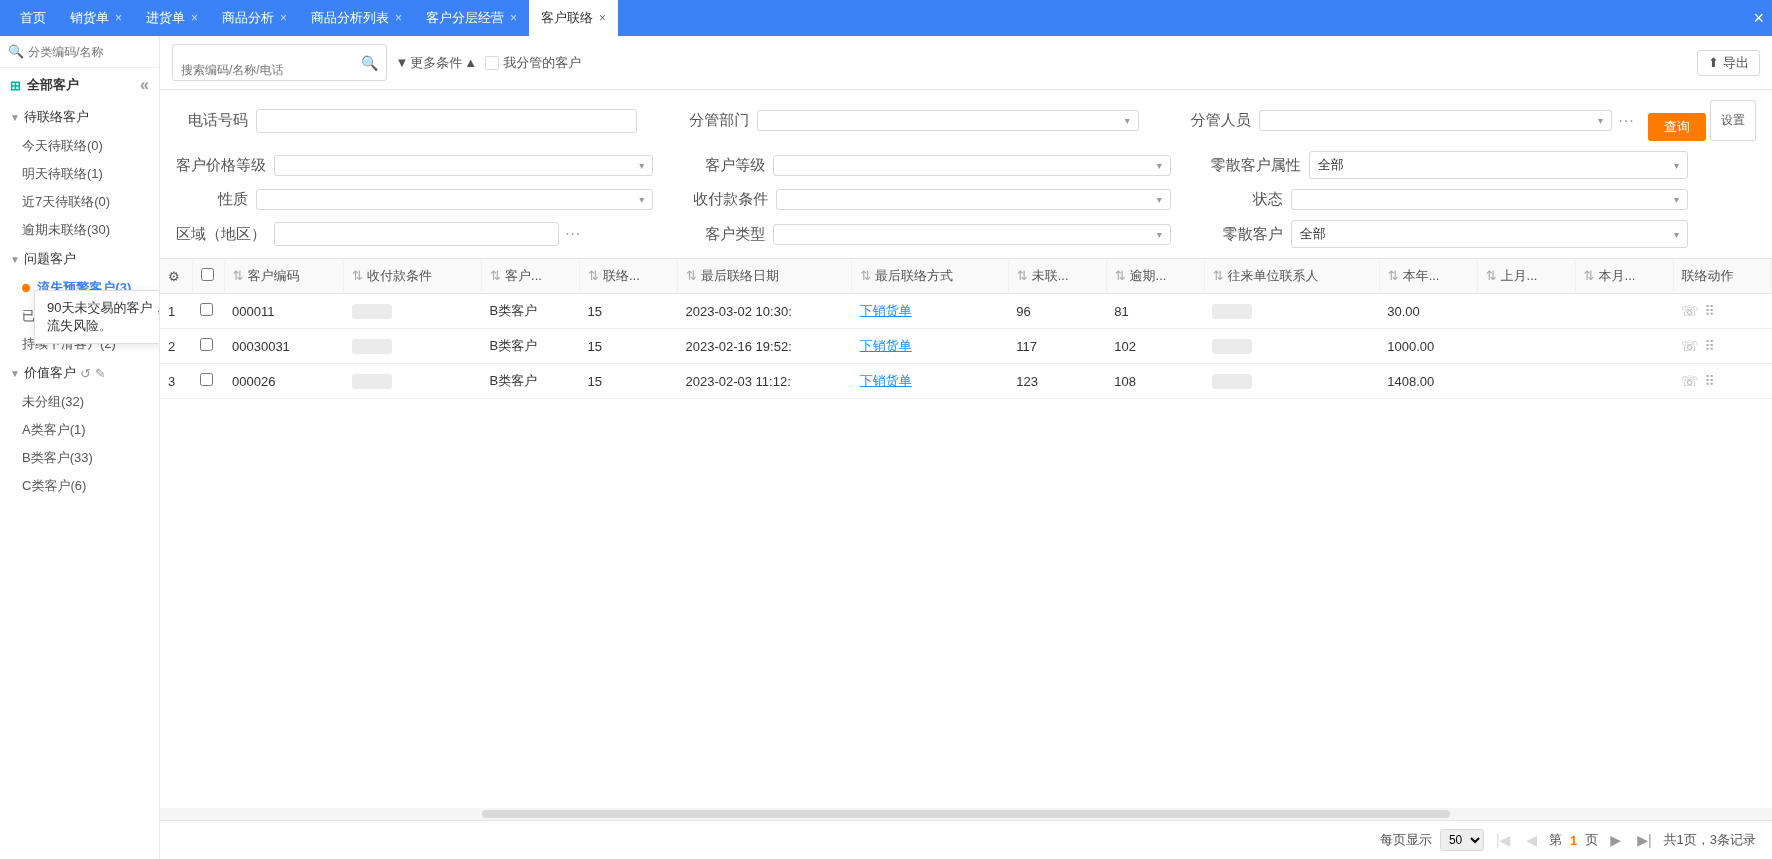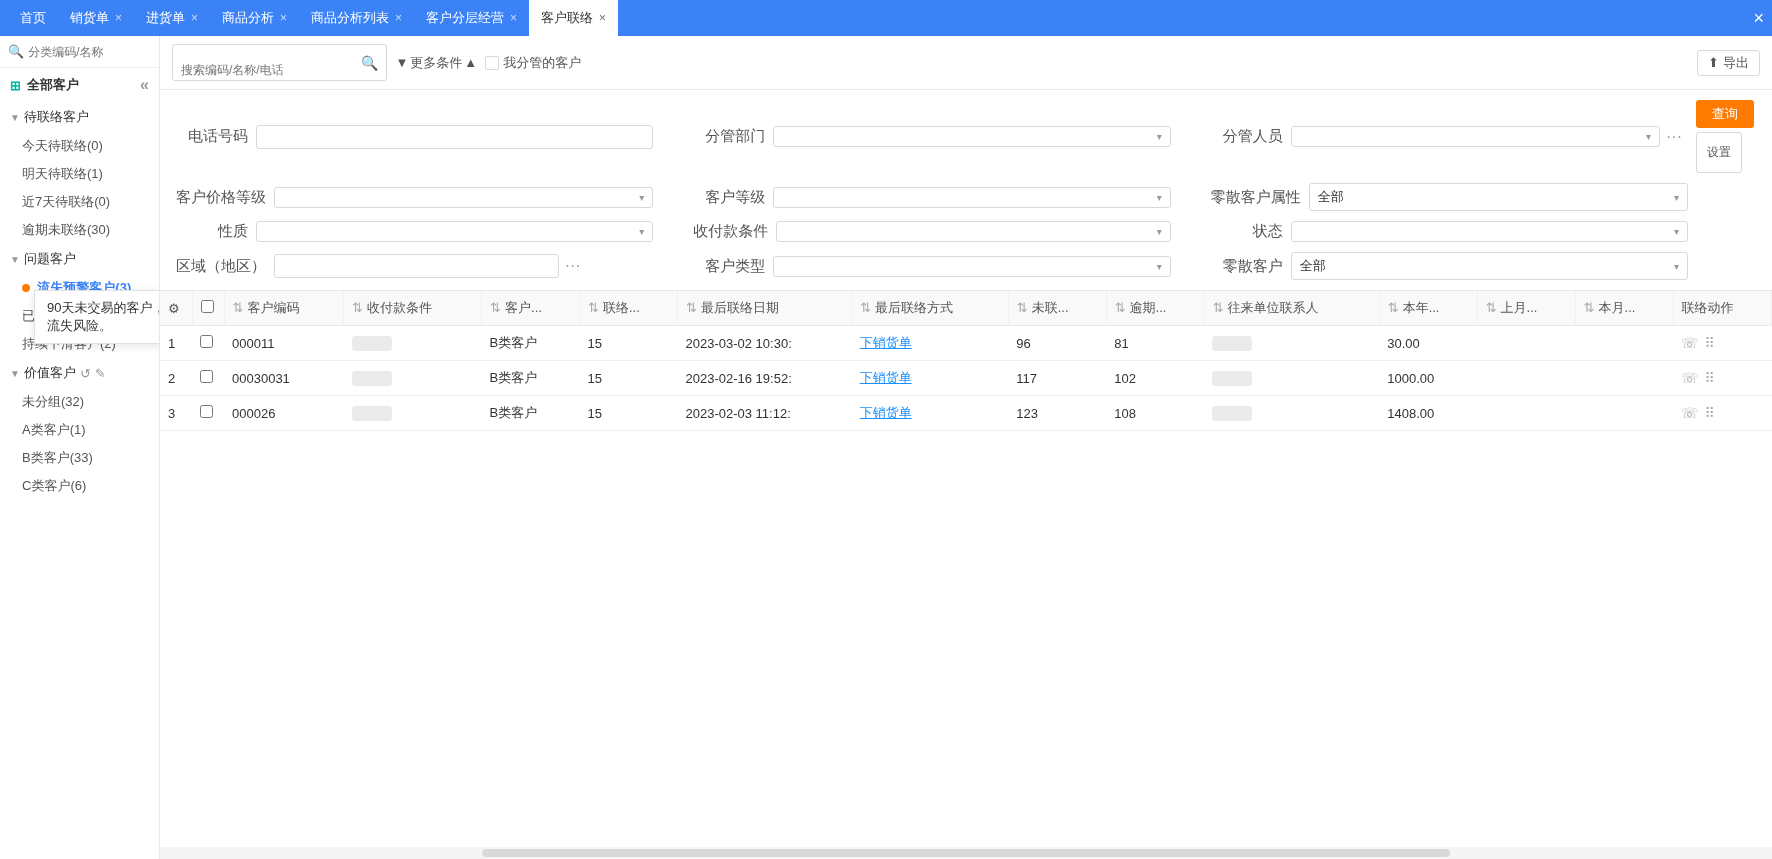--- a/index.html
+++ b/index.html
@@ -268,24 +268,24 @@
       font-size: 10px;
     }
     .filter-dots {
       color: #999;
       font-size: 16px;
       padding: 0 6px;
       cursor: pointer;
     }
     .action-btn-group {
       display: flex;
-      flex-direction: column;
+      flex-direction: row;
       gap: 4px;
       min-width: 60px;
-      align-items: flex-start;
+      align-items: flex-end;
     }
     .query-btn {
       background: #ff7a00;
       color: #fff;
       border: none;
       padding: 5px 16px;
       border-radius: 3px;
       cursor: pointer;
       font-size: 13px;
     }
@@ -730,14 +730,28 @@
     </td>
   </tr>
           </tbody>
       </table>
     </div>
 
     <div class="scrollbar-placeholder">
       <div class="scrollbar-track"></div>
     </div>
 
+    <div class="pagination-bar">
+      <span>每页显示</span>
+      <select>
+        <option>50</option>
+      </select>
+      <span class="page-nav-btn disabled">|◀</span>
+      <span class="page-nav-btn disabled">◀</span>
+      <span>第</span>
+      <span class="page-num">1</span>
+      <span>页</span>
+      <span class="page-nav-btn">▶</span>
+      <span class="page-nav-btn">▶|</span>
+      <span>共1页，3条记录</span>
+    </div>
   </div>
 </div>
 
 </body></html>

